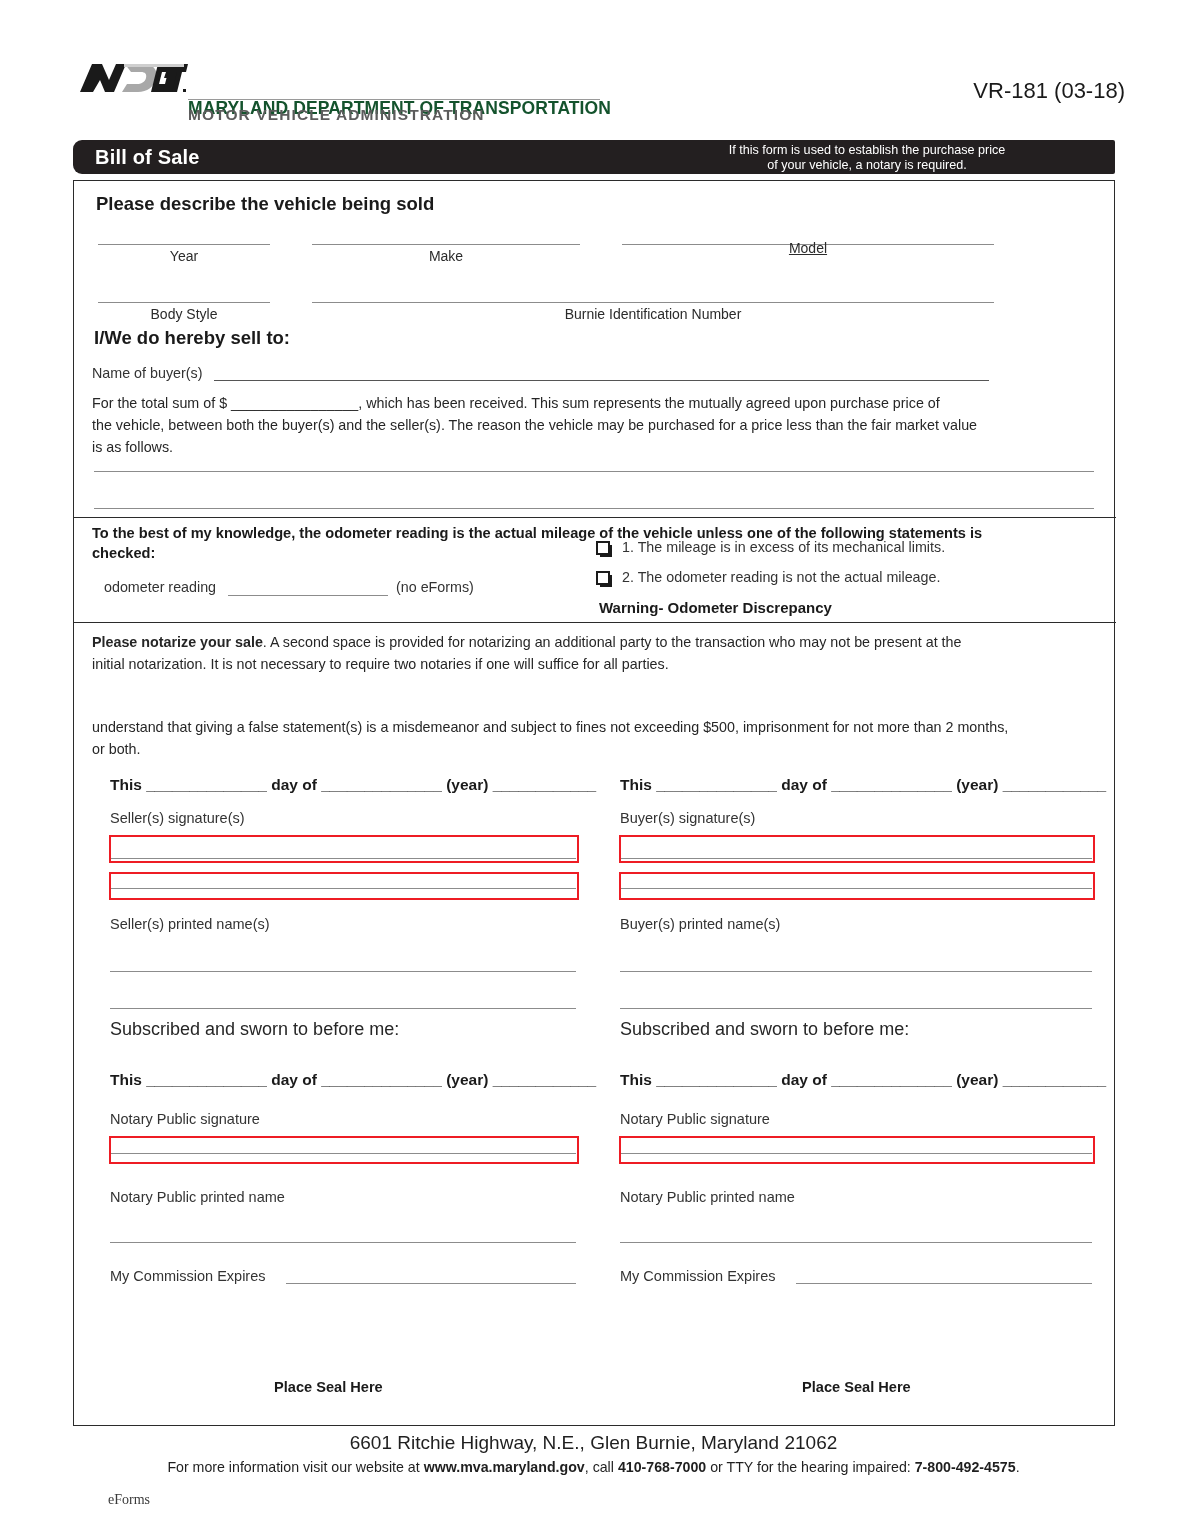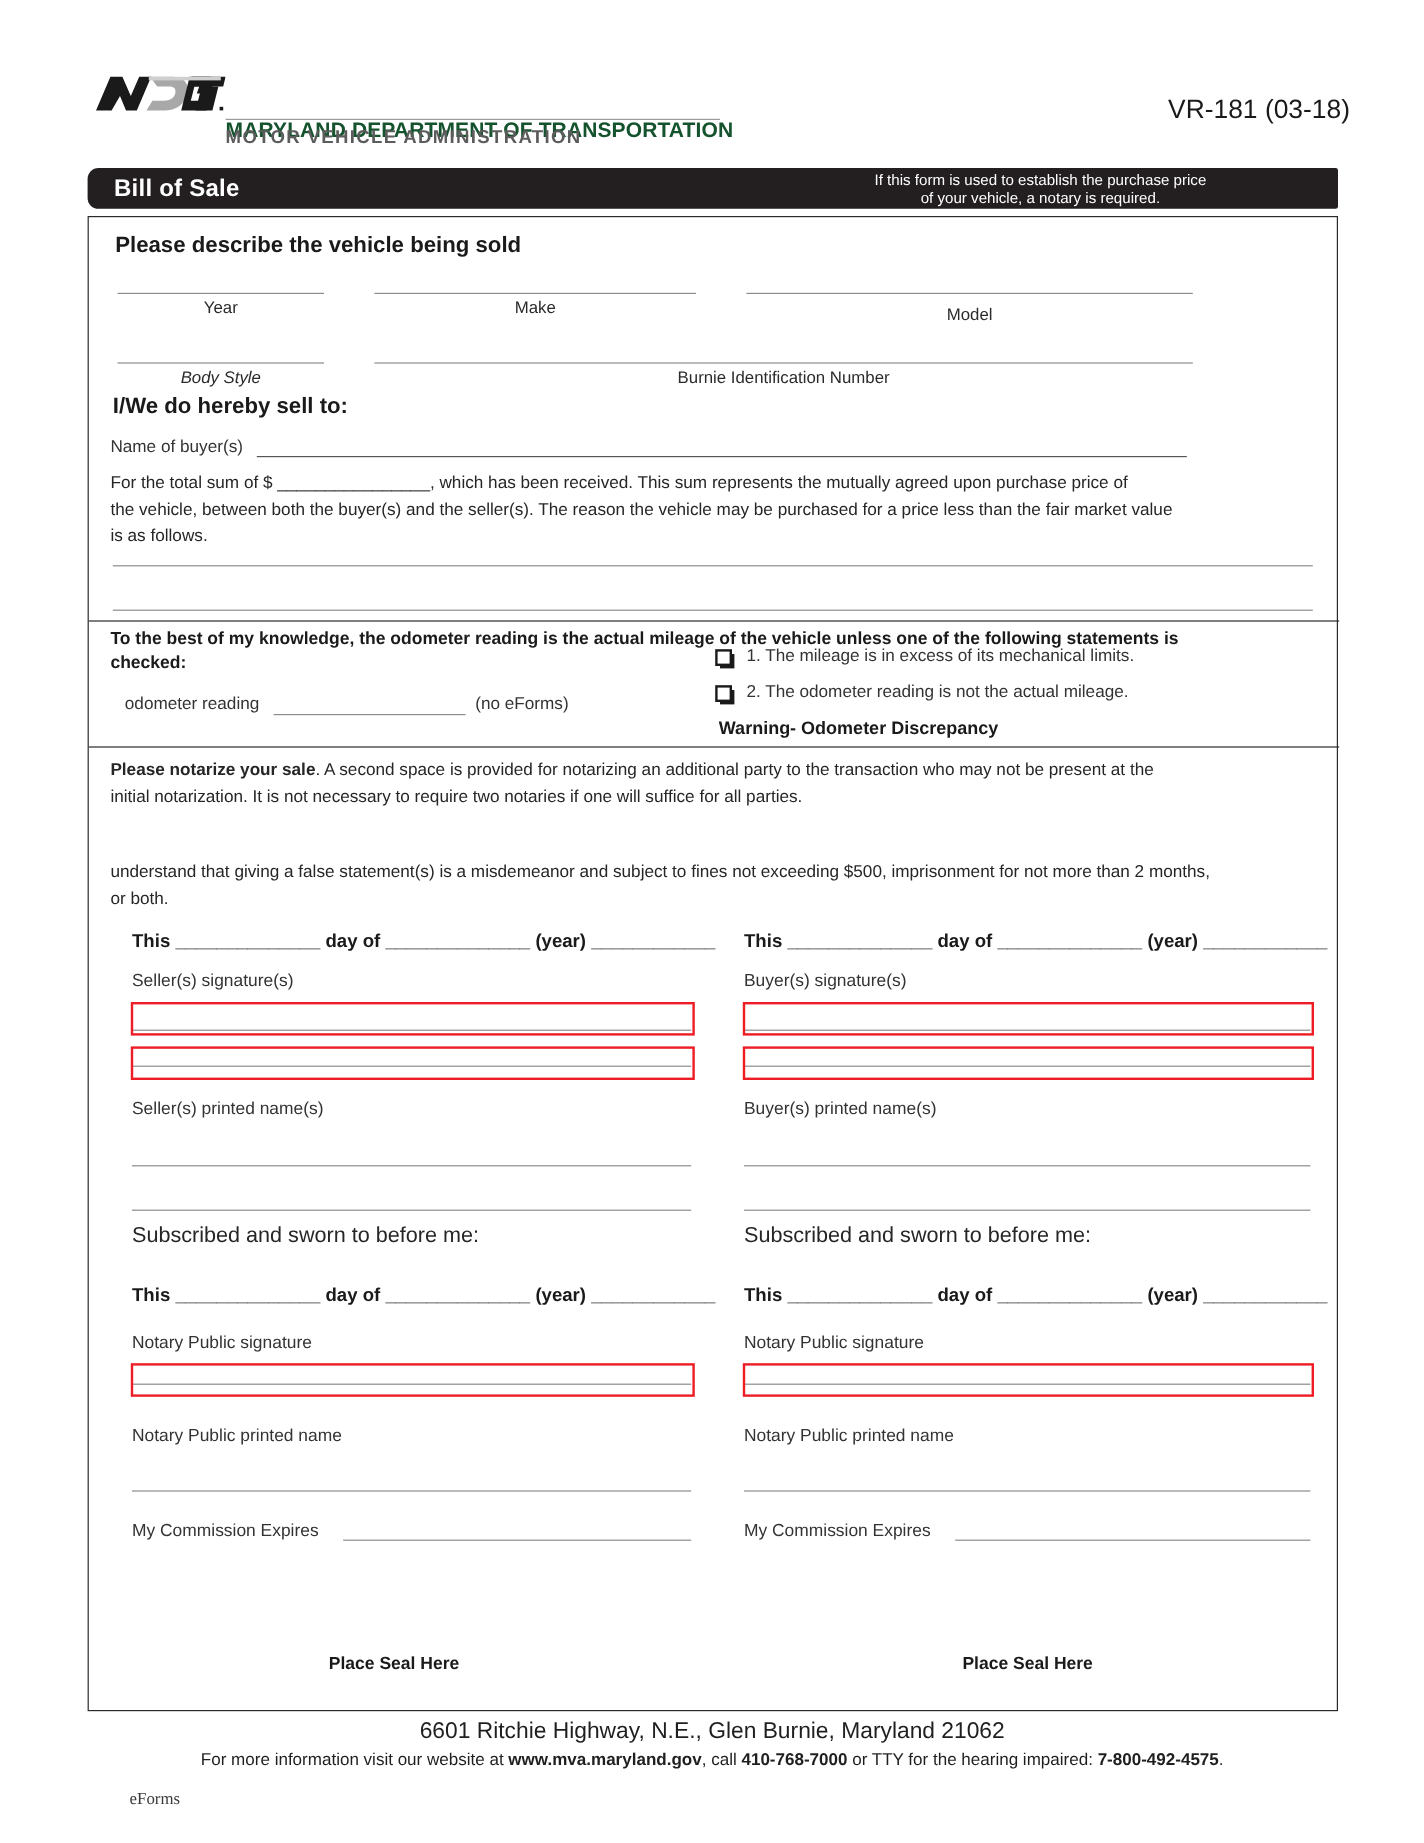--- a/index.html
+++ b/index.html
@@ -251,25 +251,25 @@
 
   <div class="main-box">
 
     <div class="sec-head" style="left:22px; top:12px; font-size:18.5px;">Please describe the vehicle being sold</div>
 
     <div class="rule" style="left:24px;  top:63px; width:172px;"></div>
     <div class="rule" style="left:238px; top:63px; width:268px;"></div>
     <div class="rule" style="left:548px; top:63px; width:372px;"></div>
     <div class="caption" style="left:24px;  top:67px; width:172px;">Year</div>
     <div class="caption" style="left:238px; top:67px; width:268px;">Make</div>
-    <div class="caption" style="left:548px; top:73px; width:372px;">Model</div>
+    <div class="caption" style="left:548px; top:59px; width:372px;text-decoration:underline;">Model</div>
 
     <div class="rule" style="left:24px;  top:121px; width:172px;"></div>
     <div class="rule" style="left:238px; top:121px; width:682px;"></div>
-    <div class="caption" style="left:24px;  top:125px; width:172px;font-style:italic;">Body Style</div>
+    <div class="caption" style="left:24px;  top:125px; width:172px;">Body Style</div>
     <div class="caption" style="left:238px; top:125px; width:682px;">Burnie Identification Number</div>
 
     <div class="sec-head" style="left:20px; top:146px; font-size:18.5px;">I/We do hereby sell to:</div>
 
     <div class="lbl" style="left:18px; top:184px; font-size:14.3px;">Name of buyer(s)</div>
     <div class="rule rule-dark" style="left:140px; top:199px; width:775px;"></div>
 
     <div class="para" style="left:18px; top:212px; width:1010px;">For the total sum of $ ________________, which has been received. This sum represents the mutually agreed upon purchase price of</div>
     <div class="para" style="left:18px; top:234px; width:1010px;">the vehicle, between both the buyer(s) and the seller(s).  The reason the vehicle may be purchased for a price less than the fair market value</div>
     <div class="para" style="left:18px; top:256px; width:1010px;">is as follows.</div>

